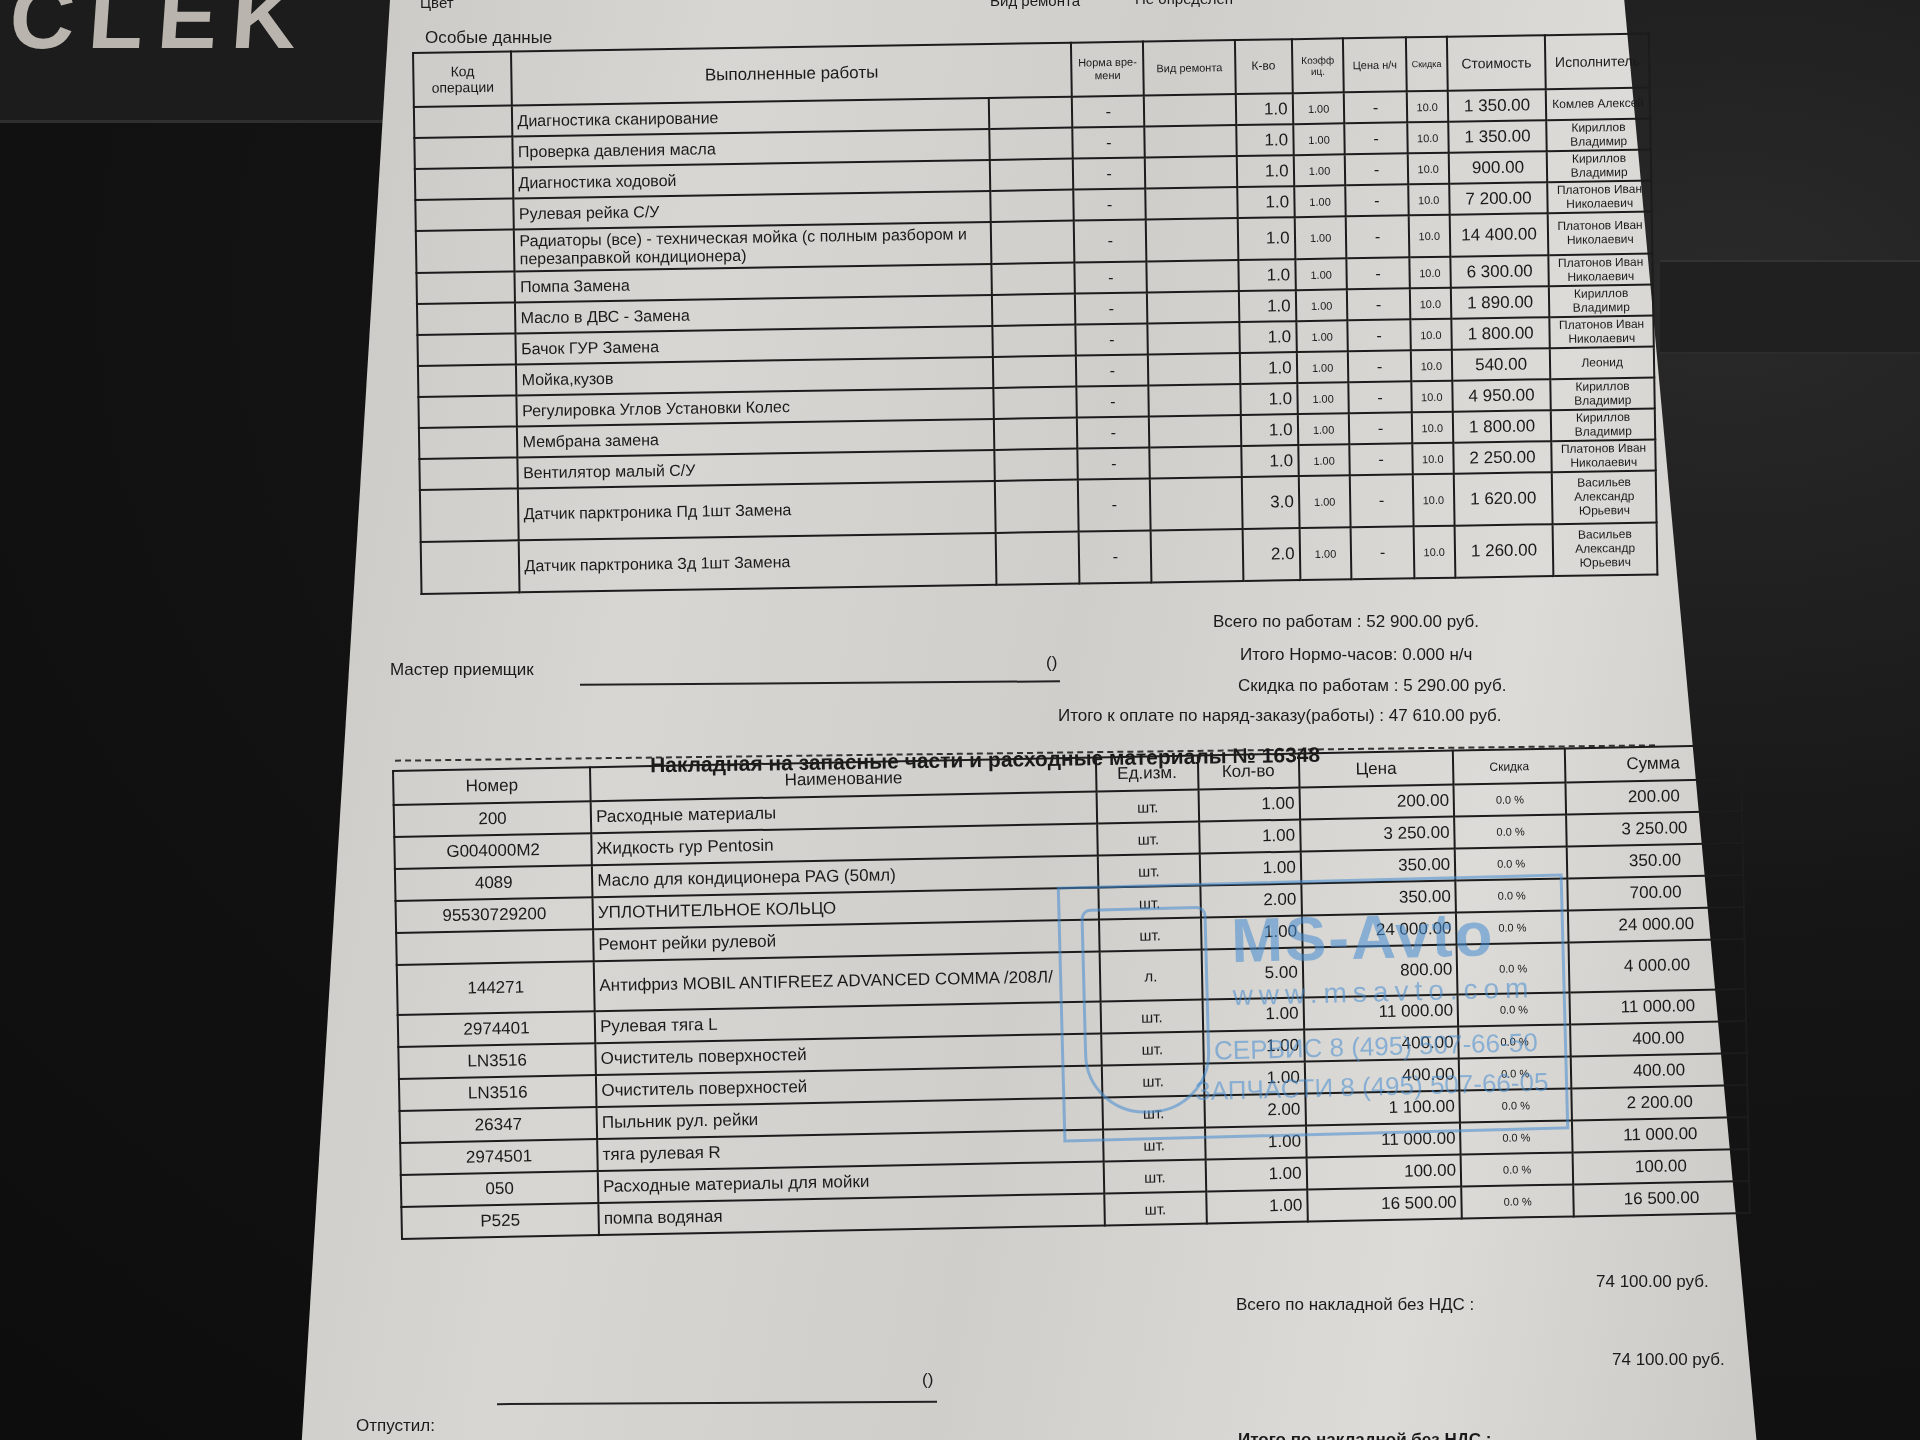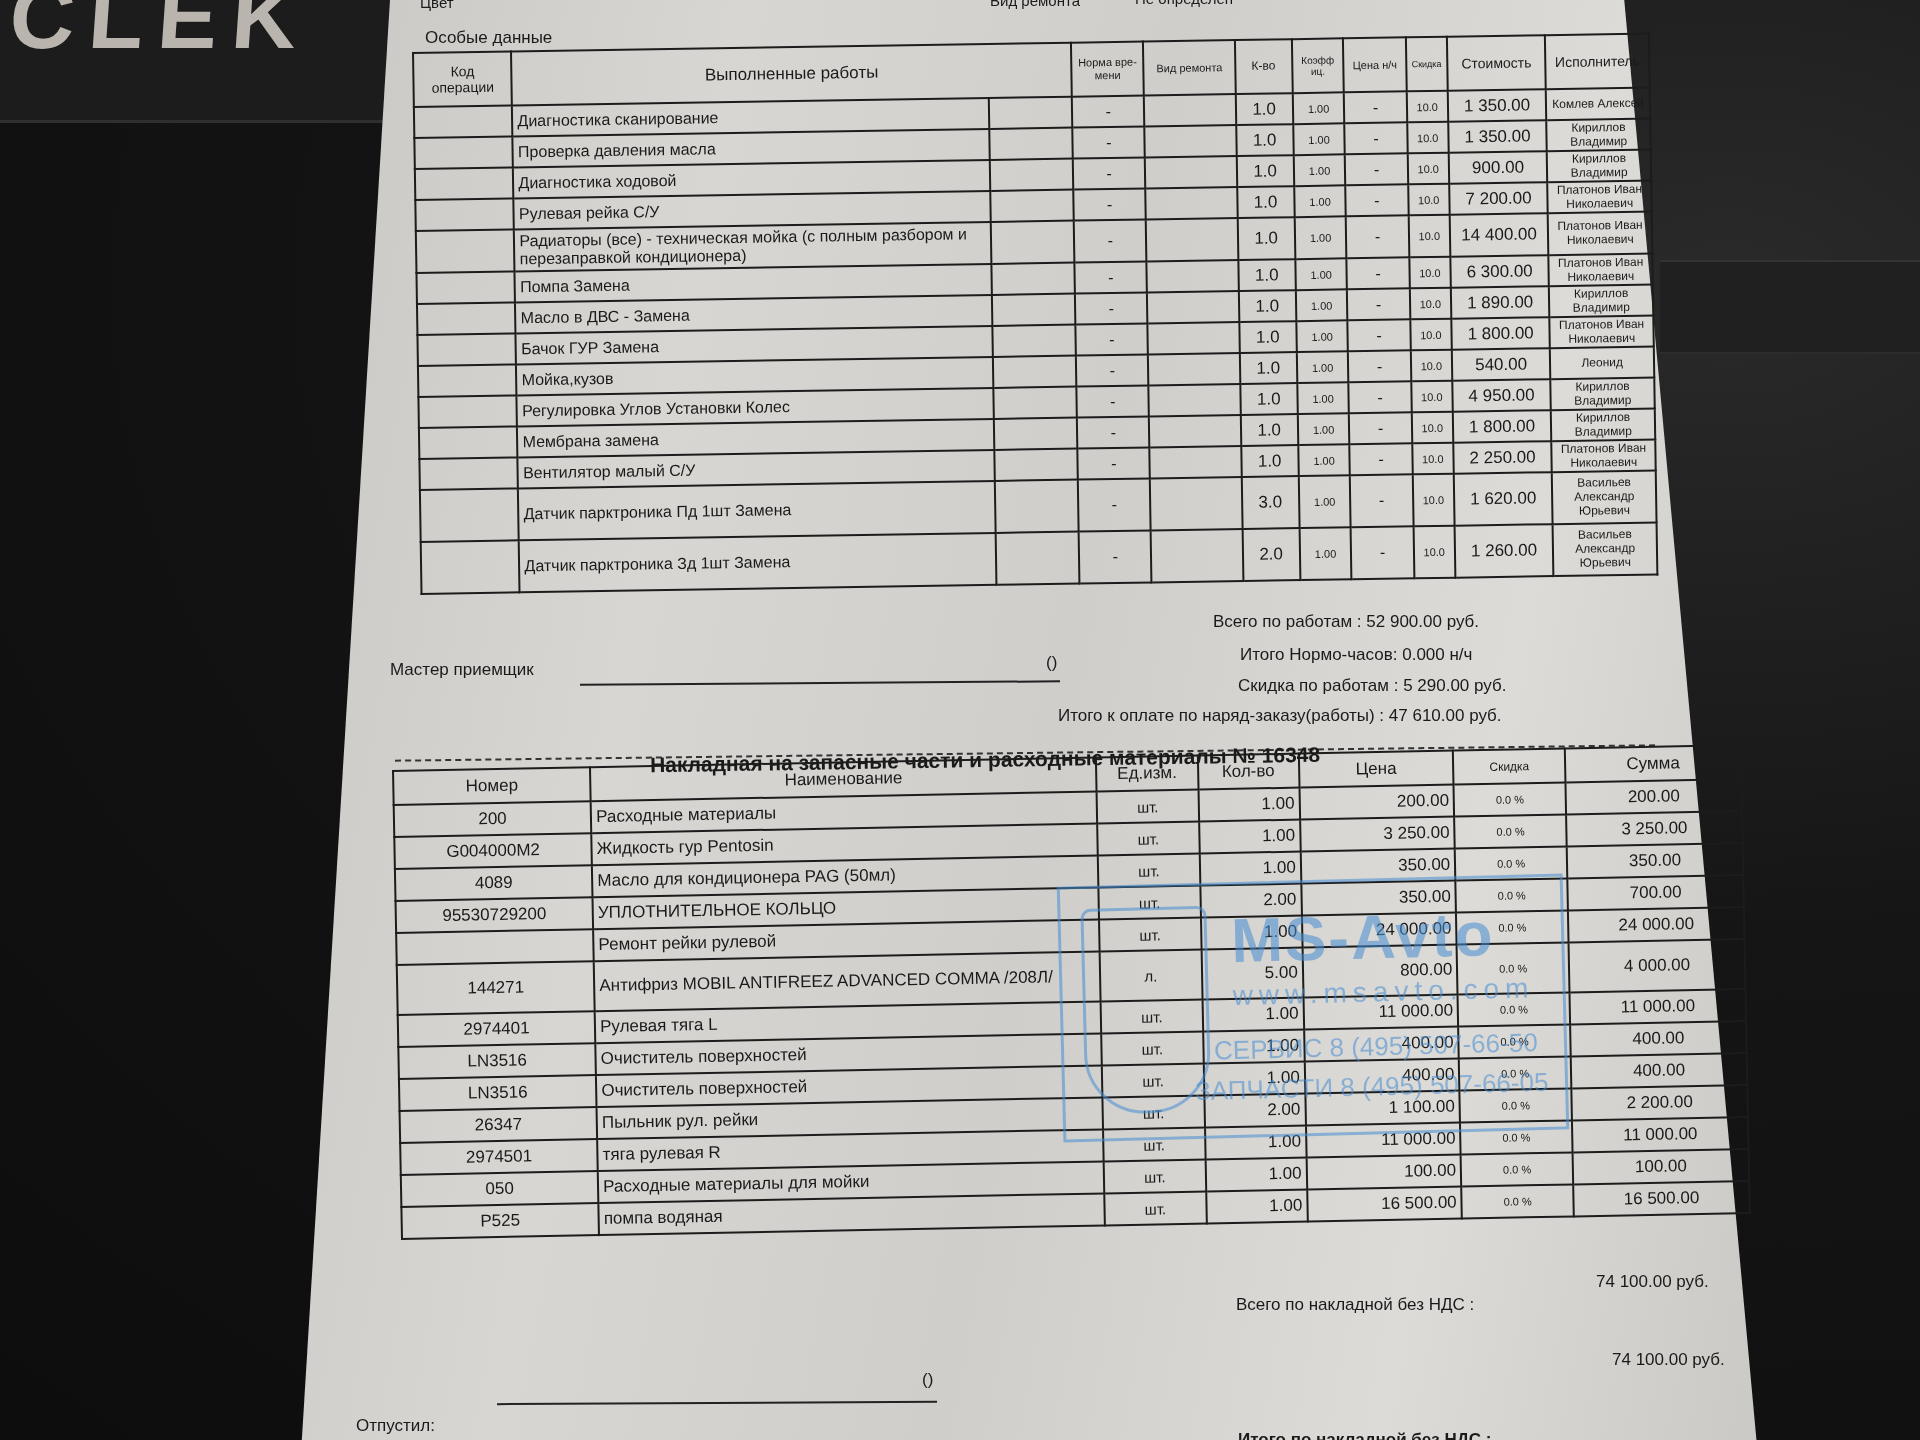--- a/index.html
+++ b/index.html
@@ -22,21 +22,21 @@
   .lbl{font-size:17px;}
   table{border-collapse:collapse;position:absolute;}
   td,th{border:2px solid #1c1c1c;padding:0 4px;font-weight:normal;}
   
   .works{left:412px;top:52px;width:1238px;transform:rotate(-0.9deg);transform-origin:0 0;font-size:16px;}
   .works th{font-size:11px;height:52px;text-align:center;line-height:1.15;}
   .works th.big{font-size:17px;}
   .works td{height:29px;}
   .works td.name{text-align:left;font-size:16px;}
   .works td.c{text-align:center;}
-  .works td.qty{font-size:17px;text-align:center;}
+  .works td.qty{font-size:17px;text-align:right;}
   .works td.sm{font-size:11px;text-align:center;}
   .works td.cost{font-size:17px;text-align:center;}
   .works td.who{font-size:12px;text-align:center;line-height:1.15;}
   .works tr.tall td{height:40px;}
   .works tr.xtall td{height:50px;}
   
   .parts{left:392px;top:770px;width:1350px;transform:rotate(-1.1deg);transform-origin:0 0;font-size:17px;}
   .parts th{height:32px;font-size:17px;text-align:center;}
   .parts th.sm{font-size:12px;}
   .parts td{height:30px;}

